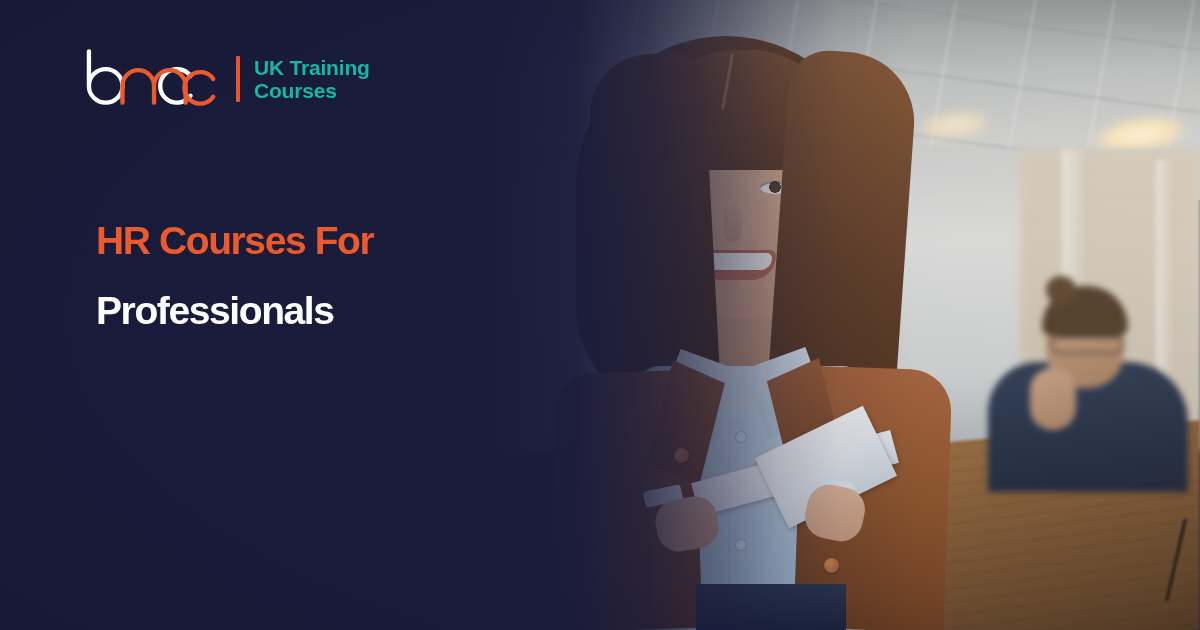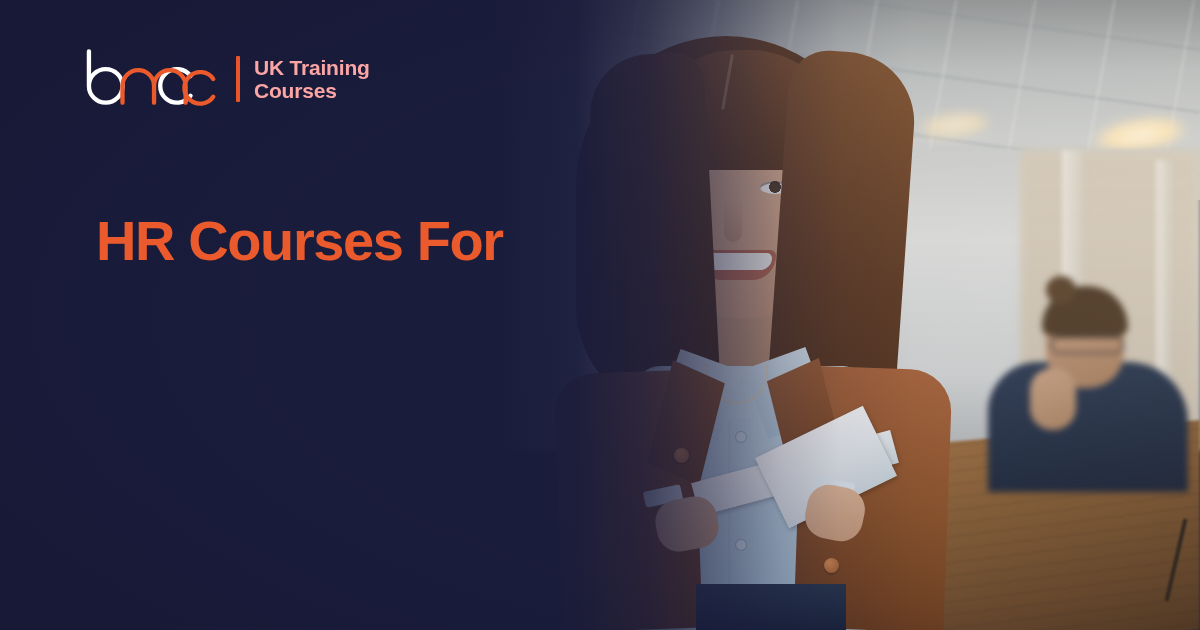--- a/index.html
+++ b/index.html
@@ -299,34 +299,34 @@
     position:absolute; inset:0;
     background:radial-gradient(ellipse 120% 100% at 78% 50%, rgba(0,0,0,0) 45%, rgba(10,12,30,.30) 100%);
     pointer-events:none;
   }
 
   
   .logo { position:absolute; left:84px; top:48px; display:flex; align-items:center; }
   .logo-mark { width:148px; height:62px; display:block; }
   .logo-divider { width:4px; height:46px; background:#e8552a; margin:0 14px 0 4px; border-radius:1px; }
   .logo-text {
-    color:#fca5a5;
+    color:#14b8a6;
     font-weight:bold;
     font-size:21px;
     line-height:23px;
     letter-spacing:-.2px;
     white-space:nowrap;
   }
 
   
   .headline {
     position:absolute; left:96px; top:206px;
     width:520px;
     font-weight:bold;
-    font-size:56px;
+    font-size:39px;
     line-height:70px;
     letter-spacing:-1.4px;
   }
   .hl-1 { color:#ea5a2c; display:block; }
   .hl-2 { color:#ffffff; display:block; }
 </style>
 </head>
 <body>
 
 <div class="banner">
@@ -428,15 +428,16 @@
     </svg>
     <div class="logo-divider"></div>
     <div class="logo-text">
       <span>UK Training</span><br>
       <span>Courses</span>
     </div>
   </div>
 
   <h1 class="headline">
     <span class="hl-1">HR Courses For</span>
+    <span class="hl-2">Professionals</span>
   </h1>
 
 </div>
 
 </body></html>

